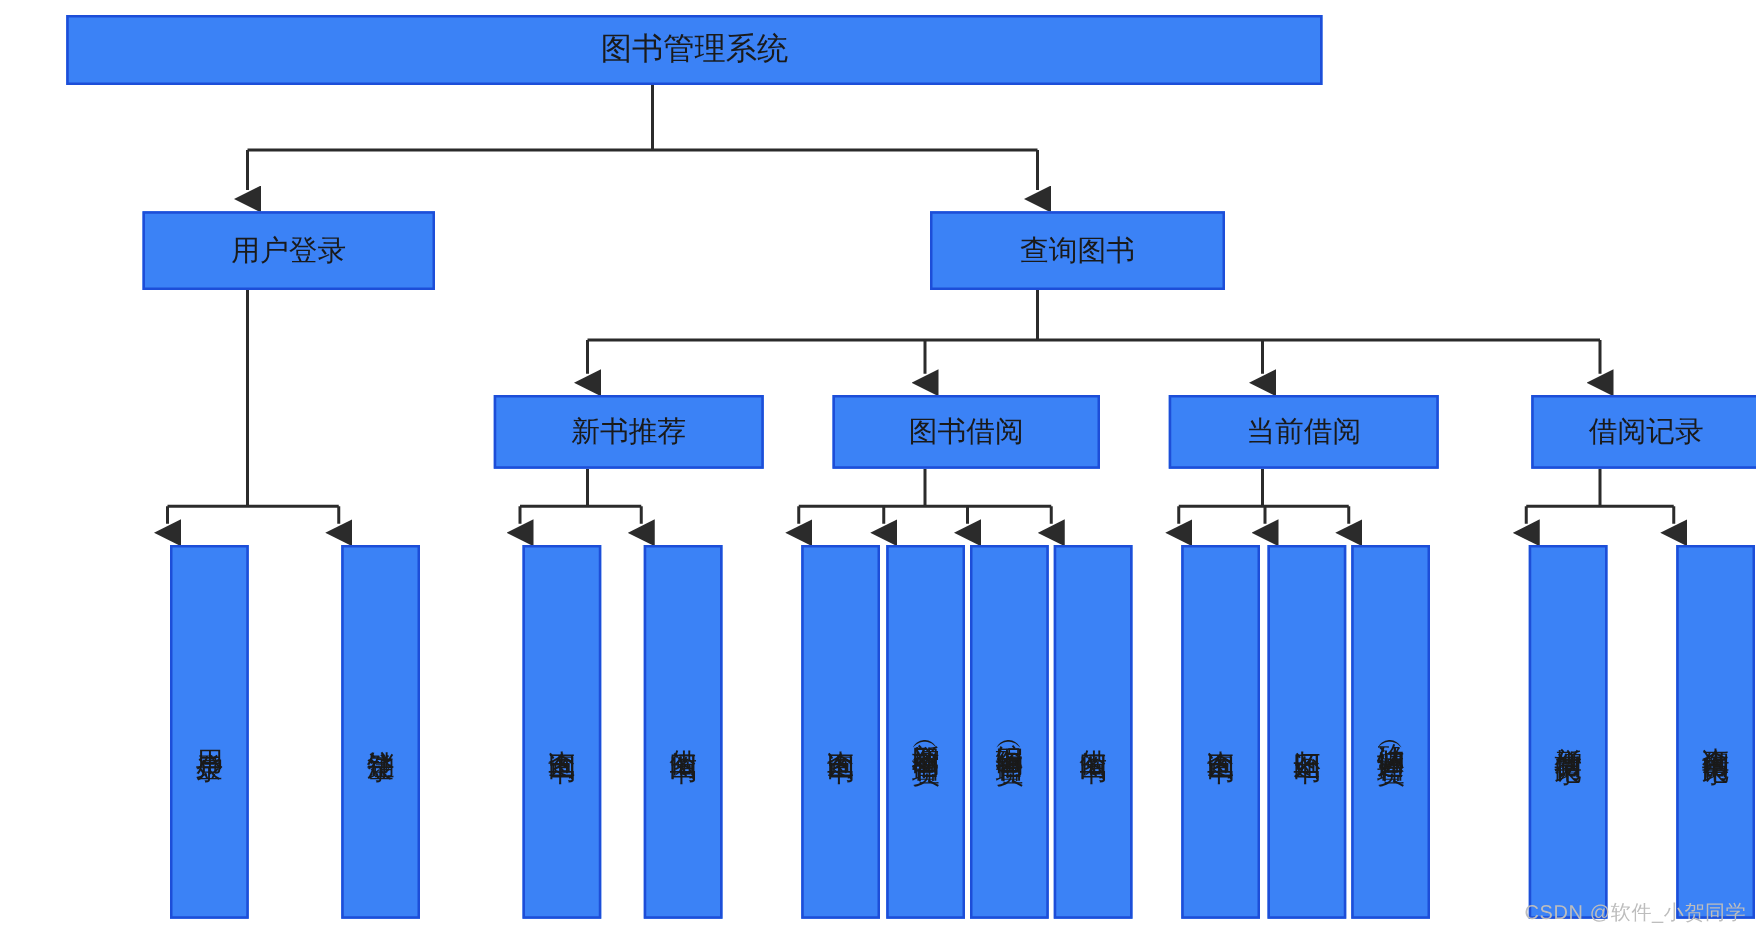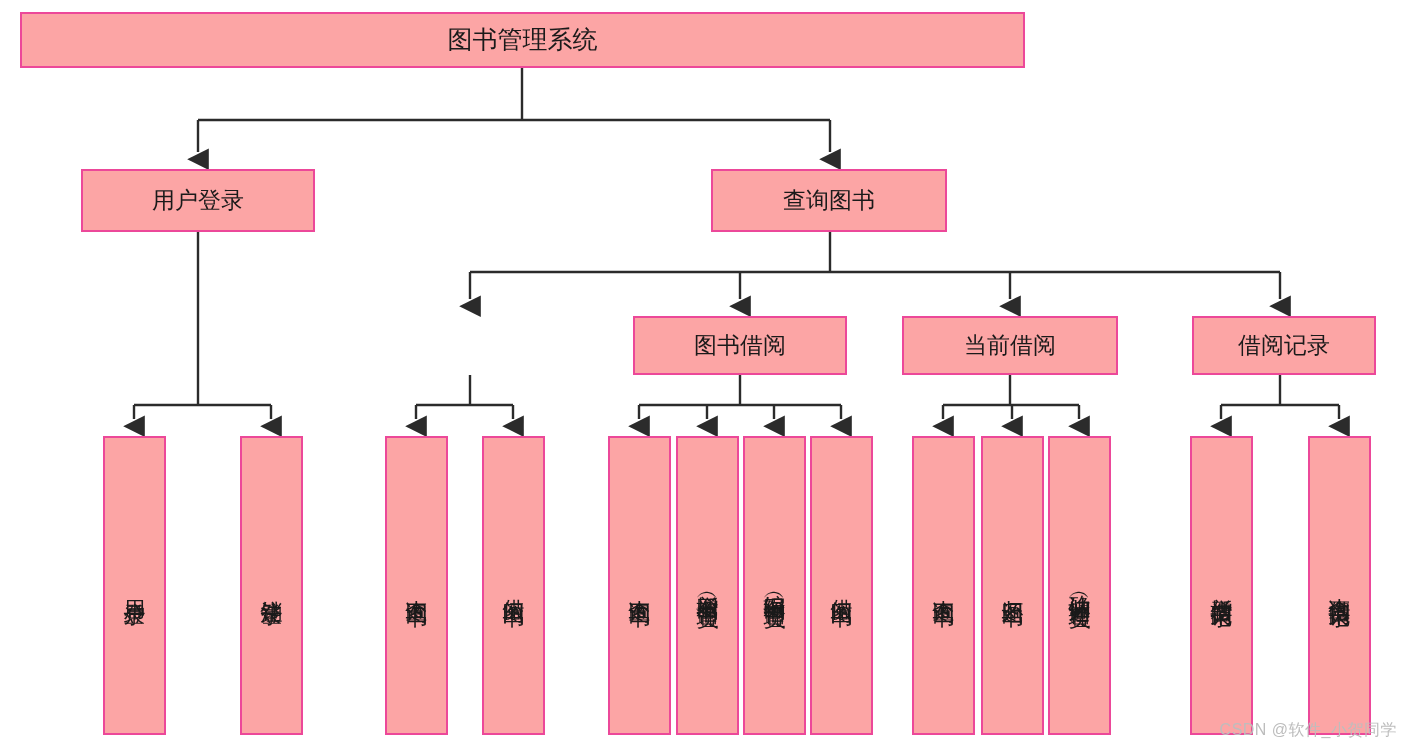--- a/index.html
+++ b/index.html
@@ -21,27 +21,28 @@
   #diagram-svg {
     position: absolute;
     left: 0;
     top: 0;
     width: 1405px;
     height: 747px;
   }
   .node {
     position: absolute;
     box-sizing: border-box;
-    background: #fca5a5;
-    border: 2px solid #ec4899;
+    background: #3b82f6;
+    border: 2px solid #1d4ed8;
     display: flex;
     align-items: center;
     justify-content: center;
     color: #1a1a1a;
     z-index: 2;
+    margin-left: 33px;
   }
   .node-label {
     display: block;
     text-align: center;
     line-height: 1.18;
     white-space: pre-line;
   }
   .node.root {
     left: 20px;
     top: 12px;
@@ -174,20 +175,23 @@
     <span class="node-label">图书管理系统</span>
   </div>
 
   <div class="node lvl1 user-login">
     <span class="node-label">用户登录</span>
   </div>
   <div class="node lvl1 book-manage">
     <span class="node-label">查询图书</span>
   </div>
 
+  <div class="node lvl2 n-newbook">
+    <span class="node-label">新书推荐</span>
+  </div>
   <div class="node lvl2 n-current">
     <span class="node-label">当前借阅</span>
   </div>
   <div class="node lvl2 n-borrow">
     <span class="node-label">图书借阅</span>
   </div>
   <div class="node lvl2 n-record">
     <span class="node-label">借阅记录</span>
   </div>
 

